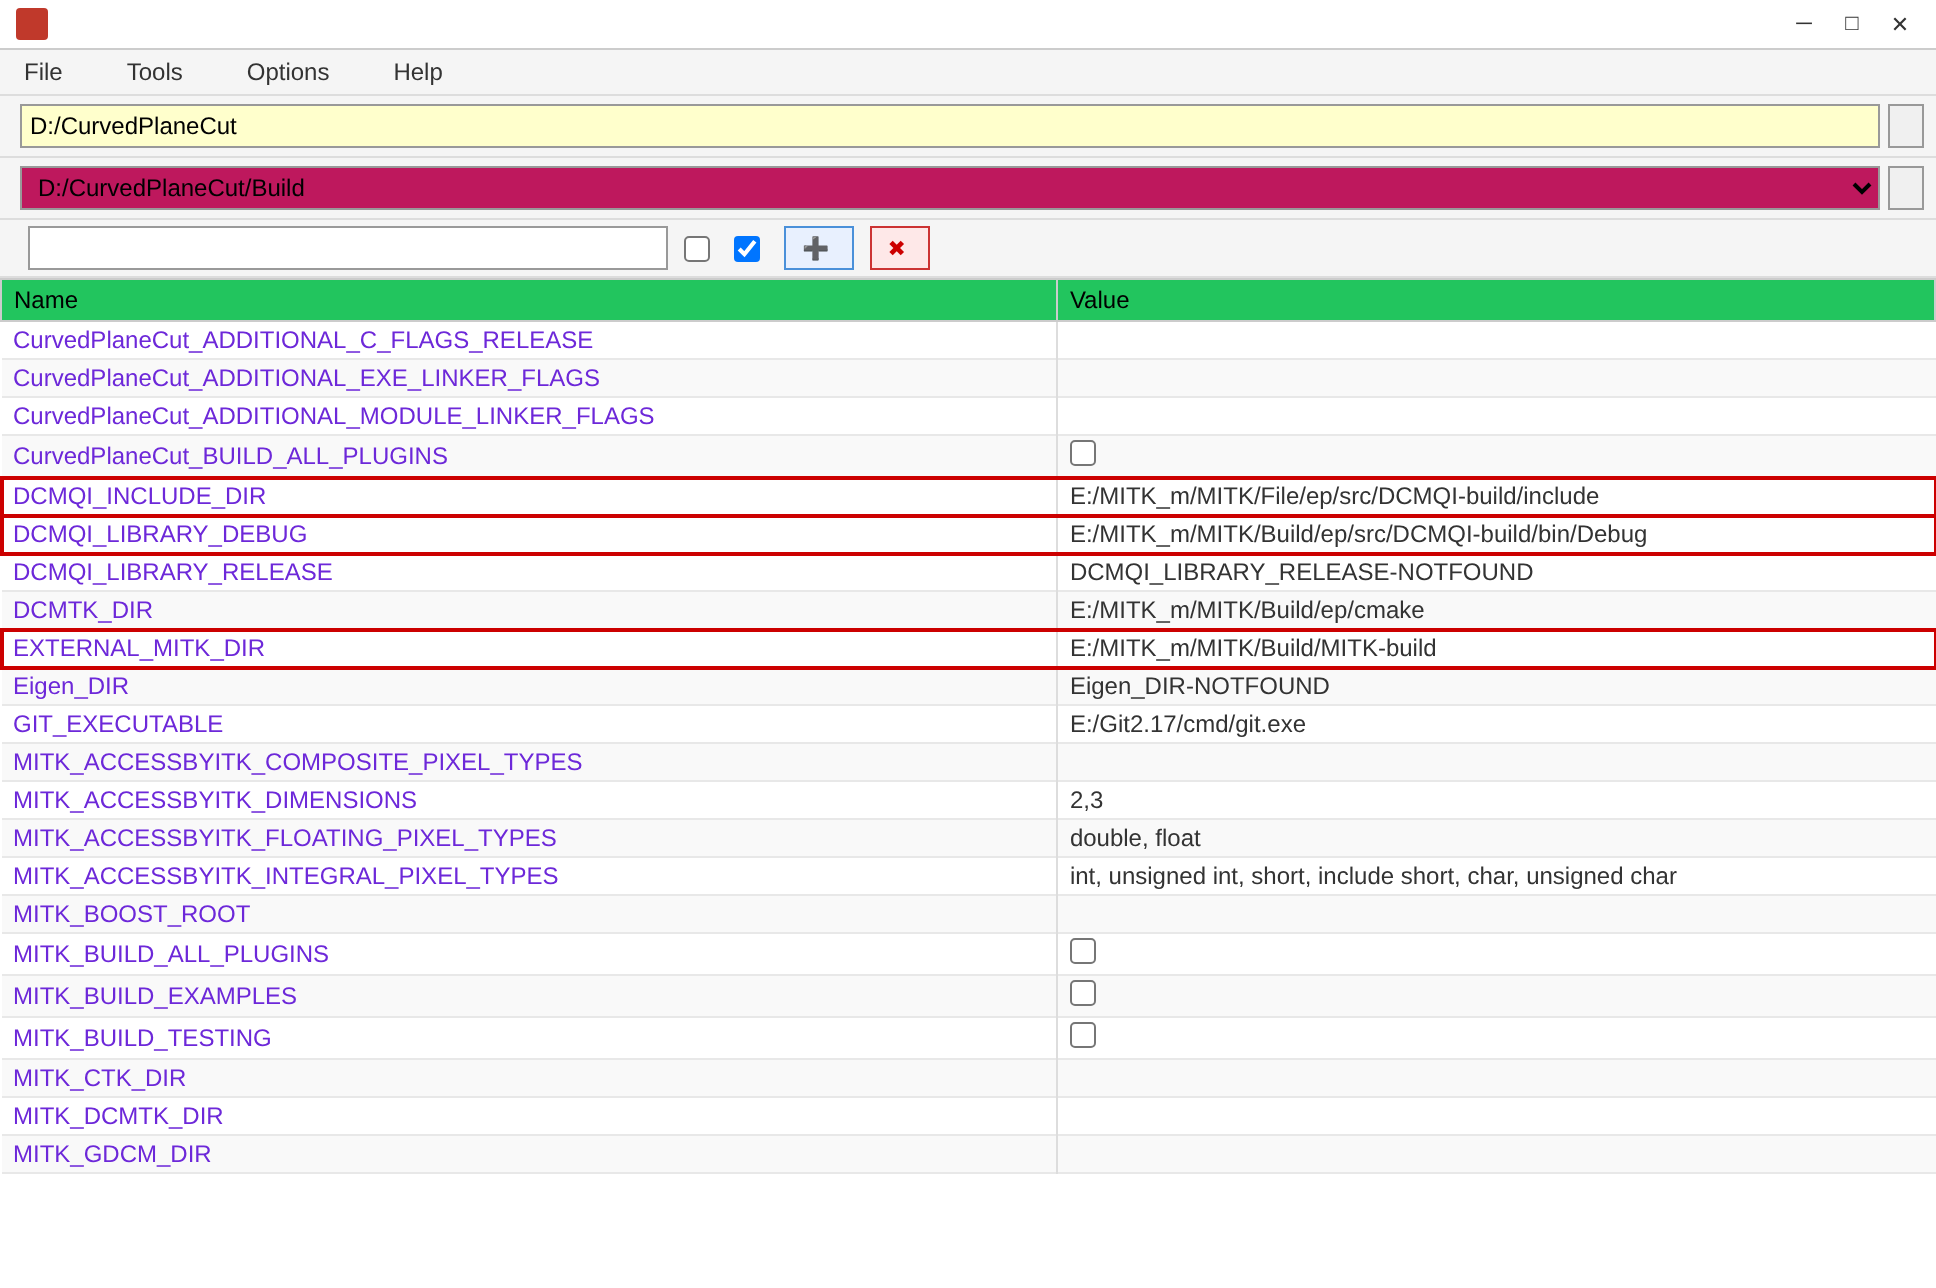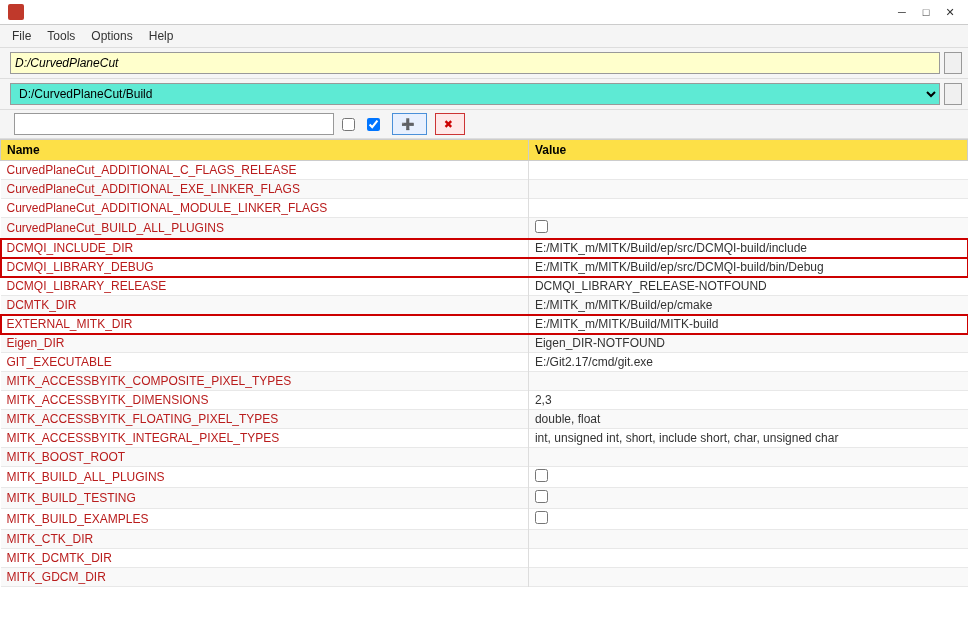--- a/index.html
+++ b/index.html
@@ -31,44 +31,44 @@
     .win-btn {
       width: 20px; height: 16px;
       border: none; background: none; cursor: pointer;
       font-size: 11px; color: #333;
       display: flex; align-items: center; justify-content: center;
     }
     .menu-bar {
       background: #f5f5f5;
       border-bottom: 1px solid #ddd;
       padding: 2px 4px;
-      display: flex; gap: 0;
+      display: flex; gap: 16px;
     }
     .menu-item {
       padding: 2px 8px;
       cursor: pointer;
       font-size: 12px;
       color: #333;
     }
     .toolbar {
       background: #f5f5f5;
       border-bottom: 1px solid #ddd;
       padding: 4px 6px;
       display: flex; align-items: center; gap: 4px;
     }
     .toolbar-label { font-size: 12px; color: #333; white-space: nowrap; }
     .toolbar-input {
       flex: 1;
       height: 22px;
       border: 1px solid #999;
       padding: 2px 4px;
       font-size: 12px;
-      background: #5eead4;
-    }
-    .toolbar-input.source { background: #ffffcc; font-style: italic; }
+      background: #be185d;
+    }
+    .toolbar-input.source { background: #ffffcc; }
     .toolbar-btn {
       padding: 2px 8px;
       height: 22px;
       border: 1px solid #999;
       background: #f0f0f0;
       cursor: pointer;
       font-size: 11px;
       white-space: nowrap;
     }
     .search-bar {
@@ -106,32 +106,32 @@
       overflow-y: auto;
       height: calc(644px - 132px);
       background: #fff;
     }
     table {
       width: 100%;
       border-collapse: collapse;
       font-size: 12px;
     }
     thead th {
-      background: #fde047;
+      background: #22c55e;
       border: 1px solid #ccc;
       padding: 3px 6px;
       text-align: left;
-      font-weight: bold;
+      font-weight: normal;
       position: sticky; top: 0; z-index: 1;
     }
     tbody tr { border-bottom: 1px solid #e8e8e8; }
     tbody tr:nth-child(even) { background: #f9f9f9; }
     .cell-name {
       padding: 2px 6px;
-      color: #b91c1c;
+      color: #6d28d9;
       white-space: nowrap;
       border-right: 1px solid #ddd;
       min-width: 380px;
     }
     .cell-value {
       padding: 2px 6px;
       color: #333;
     }
     .cell-checkbox {
       padding: 2px 6px;
@@ -213,21 +213,21 @@
         <tr>
           <td class="cell-name">CurvedPlaneCut_ADDITIONAL_MODULE_LINKER_FLAGS</td>
           <td class="cell-value"></td>
         </tr>
         <tr>
           <td class="cell-name">CurvedPlaneCut_BUILD_ALL_PLUGINS</td>
           <td class="cell-checkbox"><input type="checkbox" style=""></td>
         </tr>
         <tr style="outline: rgb(204, 0, 0) solid 2px; outline-offset: -1px; background: rgb(255, 255, 255);">
           <td class="cell-name">DCMQI_INCLUDE_DIR</td>
-          <td class="cell-value">E:/MITK_m/MITK/Build/ep/src/DCMQI-build/include</td>
+          <td class="cell-value">E:/MITK_m/MITK/File/ep/src/DCMQI-build/include</td>
         </tr>
         <tr style="outline: rgb(204, 0, 0) solid 2px; outline-offset: -1px; background: rgb(255, 255, 255);">
           <td class="cell-name">DCMQI_LIBRARY_DEBUG</td>
           <td class="cell-value">E:/MITK_m/MITK/Build/ep/src/DCMQI-build/bin/Debug</td>
         </tr>
         <tr>
           <td class="cell-name">DCMQI_LIBRARY_RELEASE</td>
           <td class="cell-value">DCMQI_LIBRARY_RELEASE-NOTFOUND</td>
         </tr>
         <tr>
@@ -264,25 +264,25 @@
         </tr>
         <tr>
           <td class="cell-name">MITK_BOOST_ROOT</td>
           <td class="cell-value"></td>
         </tr>
         <tr>
           <td class="cell-name">MITK_BUILD_ALL_PLUGINS</td>
           <td class="cell-checkbox"><input type="checkbox" style=""></td>
         </tr>
         <tr>
+          <td class="cell-name">MITK_BUILD_EXAMPLES</td>
+          <td class="cell-checkbox"><input type="checkbox" style=""></td>
+        </tr>
+        <tr>
           <td class="cell-name">MITK_BUILD_TESTING</td>
-          <td class="cell-checkbox"><input type="checkbox" style=""></td>
-        </tr>
-        <tr>
-          <td class="cell-name">MITK_BUILD_EXAMPLES</td>
           <td class="cell-checkbox"><input type="checkbox" style=""></td>
         </tr>
         <tr>
           <td class="cell-name">MITK_CTK_DIR</td>
           <td class="cell-value"></td>
         </tr>
         <tr>
           <td class="cell-name">MITK_DCMTK_DIR</td>
           <td class="cell-value"></td>
         </tr>

